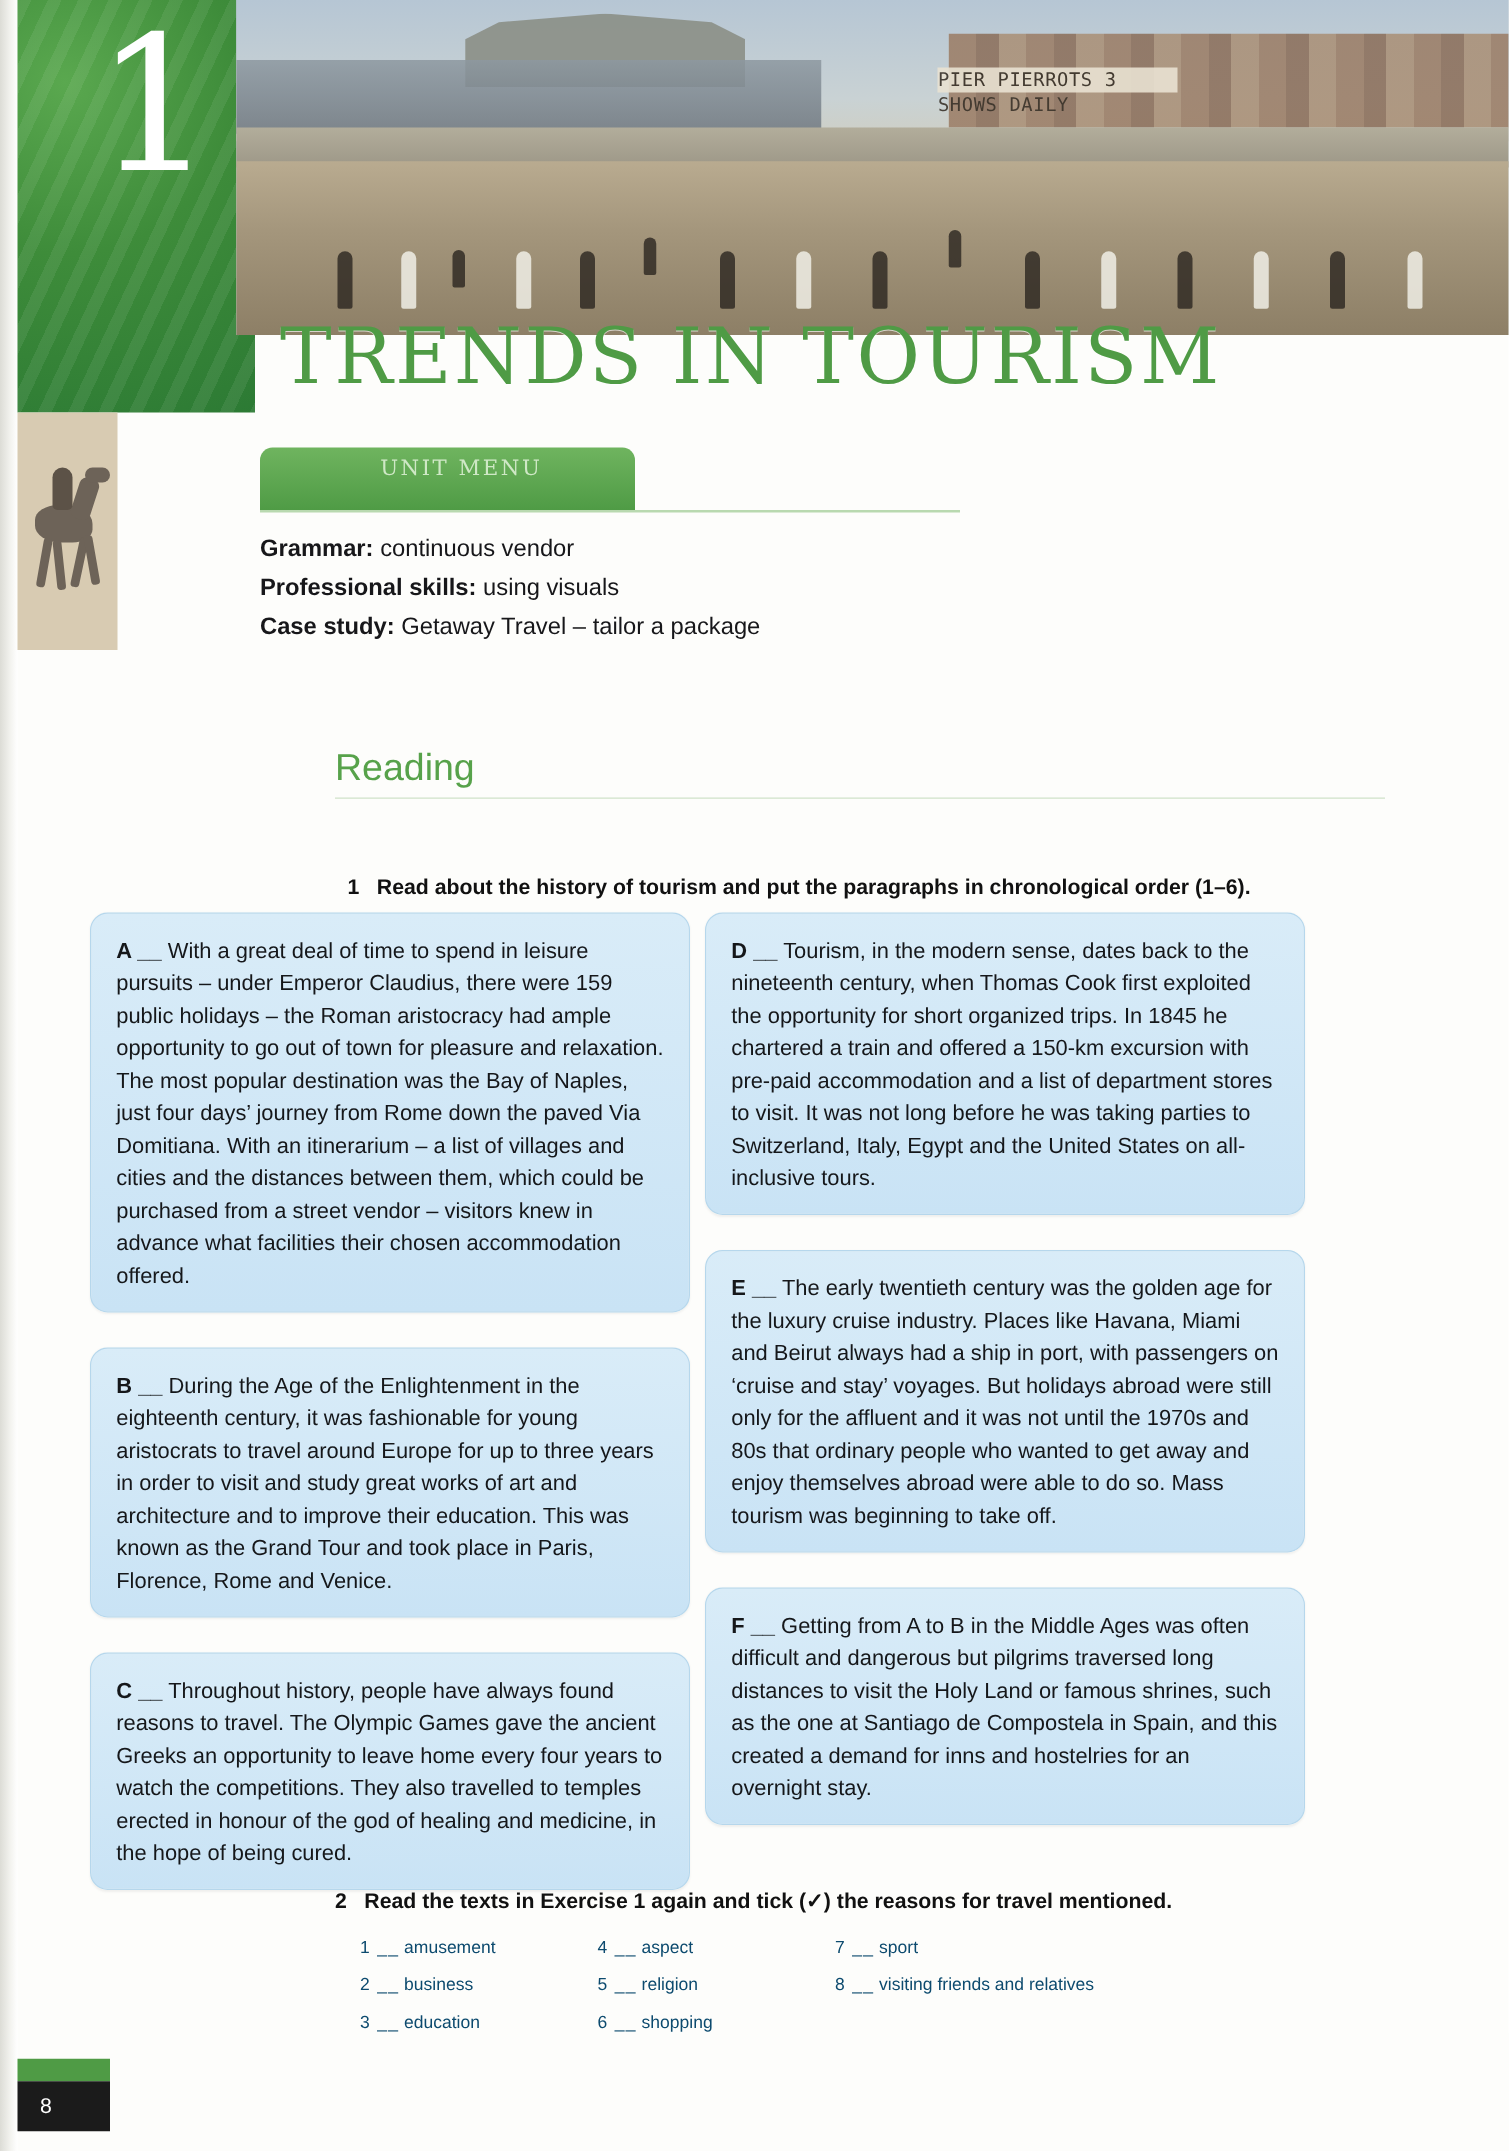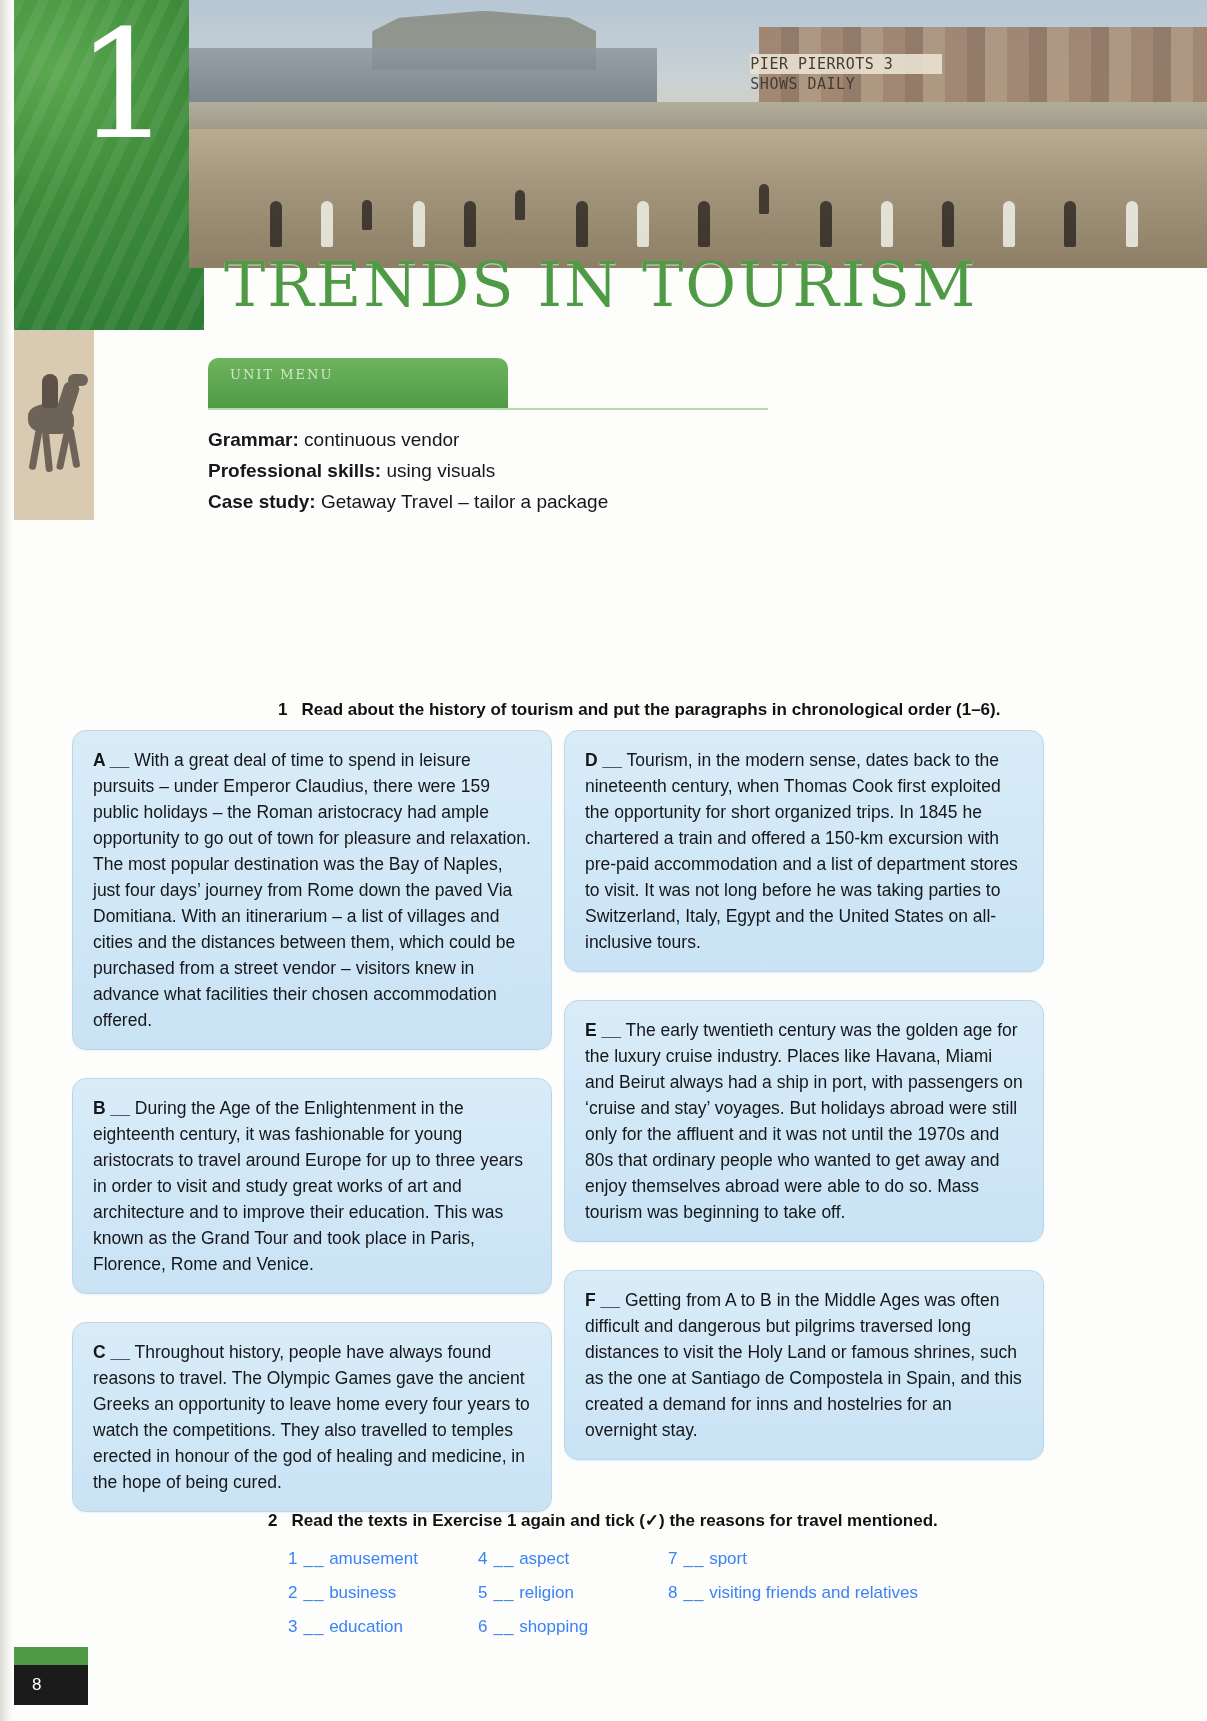--- a/index.html
+++ b/index.html
@@ -165,26 +165,27 @@
     left: 208px;
     top: 358px;
     width: 560px;
   }
   .unit-menu-tab {
     width: 300px;
     height: 50px;
     background: linear-gradient(#6fb45f, #4f9b45);
     border-radius: 10px 10px 0 0;
     color: #cfe8c6;
-    font-size: 13px;
+    font-size: 17px;
     letter-spacing: 2px;
     line-height: 34px;
     padding-left: 22px;
     box-sizing: border-box;
     font-family: "DejaVu Serif", serif;
+    text-align: center;
   }
   .unit-menu-body {
     border-top: 2px solid #b9d9b0;
     padding: 14px 10px 8px 0;
     font-size: 19px;
     line-height: 31px;
     color: #17171a;
   }
   .unit-menu-body b { font-weight: 700; }
 
@@ -261,22 +262,22 @@
     font-size: 17px;
     font-weight: 700;
     color: #111;
   }
   .ex2 .heading .num { margin-right: 14px; }
   .ex2 .grid {
     margin-top: 18px;
     display: grid;
     grid-template-columns: 190px 190px 320px;
     row-gap: 14px;
-    font-size: 17px;
-    color: #3b82f6;
+    font-size: 14px;
+    color: #0c4a6e;
     padding-left: 20px;
   }
   .ex2 .item .n { margin-right: 6px; }
   .ex2 .item .blank { letter-spacing: 1px; }
 
   
   .footer {
     position: absolute;
     left: 14px;
     bottom: 16px;
@@ -361,20 +362,21 @@
       <div>
         <b>Professional skills:</b><span> using visuals</span>
       </div>
       <div>
         <b>Case study:</b><span> Getaway Travel – tailor a package</span>
       </div>
     </div>
   </div>
 
   <div class="reading-head">
+    <div class="reading-title">Reading</div>
   </div>
 
   <div class="exercise-line">
     <span class="num">1</span><span>Read about the history of tourism and put the paragraphs in chronological order (1–6).</span>
   </div>
 
   <div class="boxes">
     <div class="col left">
       <div class="pbox">
         <span class="label">A __</span><span> With a great deal of time to spend in leisure pursuits – under Emperor Claudius, there were 159 public holidays – the Roman aristocracy had ample opportunity to go out of town for pleasure and relaxation. The most popular destination was the Bay of Naples, just four days’ journey from Rome down the paved Via Domitiana. With an itinerarium – a list of villages and cities and the distances between them, which could be purchased from a street vendor – visitors knew in advance what facilities their chosen accommodation offered.</span>

